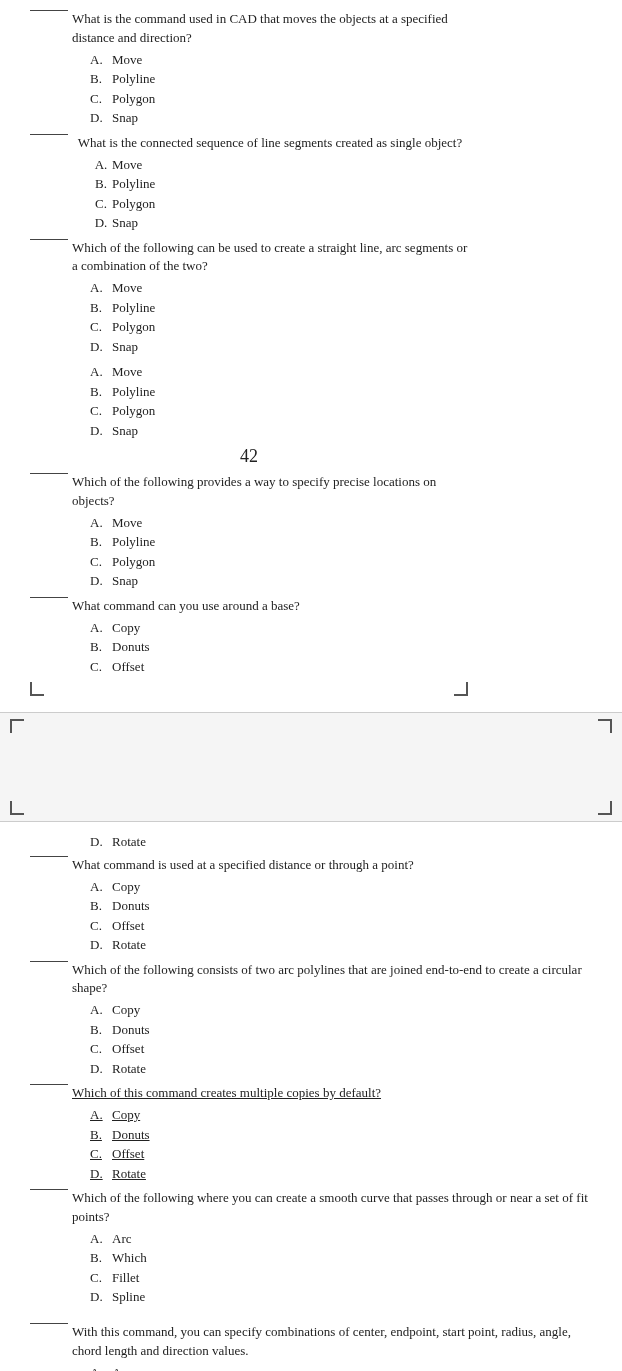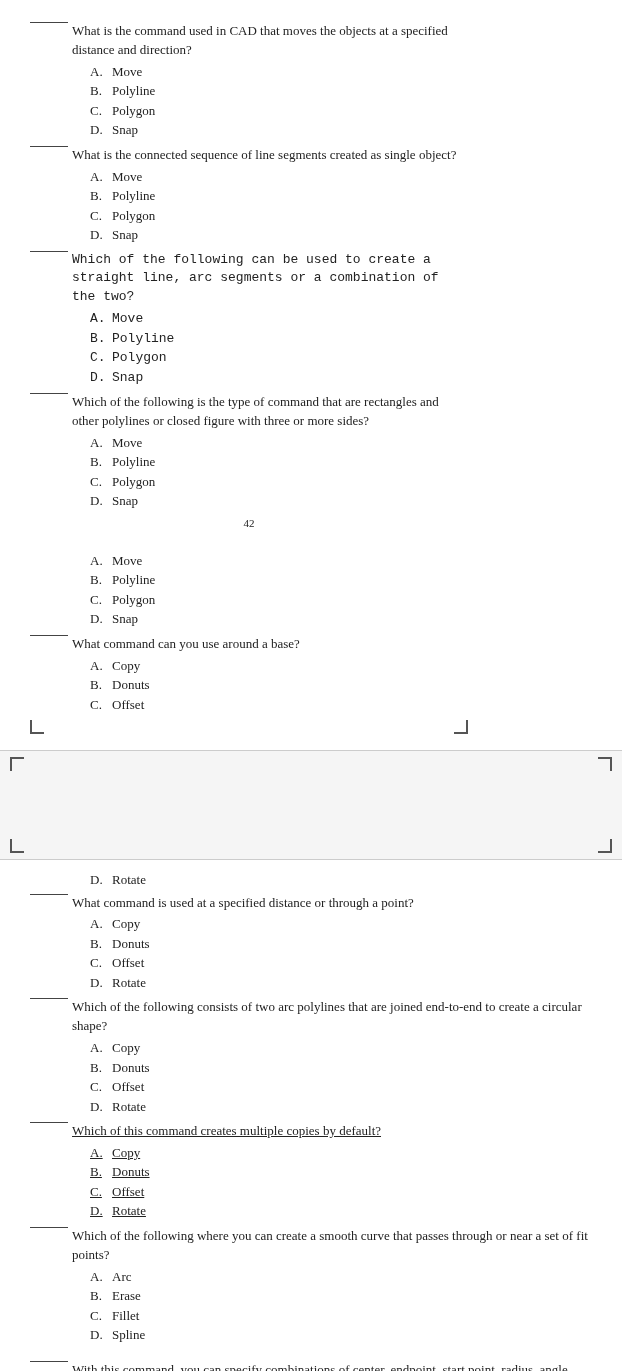--- a/index.html
+++ b/index.html
@@ -7,42 +7,42 @@
       font-family: 'Times New Roman', Times, serif;
       font-size: 13px;
       background: #fff;
       color: #222;
       width: 622px;
       min-height: 1371px;
       padding: 0;
     }
     .page {
       width: 498px;
-      padding: 22px 30px 10px 30px;
+      padding: 10px 30px 10px 30px;
       position: relative;
     }
     .choices {
       list-style: none;
       padding-left: 60px;
       margin-bottom: 6px;
     }
     .choices li {
       font-size: 13px;
       line-height: 1.5;
       display: flex;
       align-items: flex-start;
     }
     .choice-letter {
       min-width: 22px;
       font-size: 13px;
     }
     .page-number {
       text-align: center;
-      font-size: 11px;
-      margin: 4px 0 22px 0;
+      font-size: 18px;
+      margin: 4px 0 6px 0;
     }
     .corner-mark {
       font-size: 18px;
       line-height: 1;
       color: #555;
     }
     
     .footer-corners {
       display: flex;
       justify-content: space-between;
@@ -115,21 +115,21 @@
           <span class="choice-letter">C.</span>
           <span>Polygon</span>
         </li>
       <li>
           <span class="choice-letter">D.</span>
           <span>Snap</span>
         </li>
     </ul>
   </div>
 
-  <div style="margin-bottom:4px;">
+  <div style="margin-bottom:4px;text-align:center;">
     <div class="q-line-wrap">
       <span class="q-blank"></span>
       <span class="q-content">What is the connected sequence of line segments created as single object?</span>
     </div>
     <ul class="choices">
       <li>
           <span class="choice-letter">A.</span>
           <span>Move</span>
         </li>
       <li>
@@ -140,21 +140,21 @@
           <span class="choice-letter">C.</span>
           <span>Polygon</span>
         </li>
       <li>
           <span class="choice-letter">D.</span>
           <span>Snap</span>
         </li>
     </ul>
   </div>
 
-  <div style="margin-bottom:4px;font-family:Liberation Mono, monospace;">
+  <div style="margin-bottom:4px;">
     <div class="q-line-wrap">
       <span class="q-blank"></span>
       <span class="q-content">Which of the following can be used to create a straight line, arc segments or a combination of the two?</span>
     </div>
     <ul class="choices">
       <li>
           <span class="choice-letter">A.</span>
           <span>Move</span>
         </li>
       <li>
@@ -166,24 +166,20 @@
           <span>Polygon</span>
         </li>
       <li>
           <span class="choice-letter">D.</span>
           <span>Snap</span>
         </li>
     </ul>
   </div>
 
   <div style="margin-bottom:4px;">
-    <div class="q-line-wrap">
-      <span class="q-blank"></span>
-      <span class="q-content">Which of the following is the type of command that are rectangles and other polylines or closed figure with three or more sides?</span>
-    </div>
     <ul class="choices">
       <li>
           <span class="choice-letter">A.</span>
           <span>Move</span>
         </li>
       <li>
           <span class="choice-letter">B.</span>
           <span>Polyline</span>
         </li>
       <li>
@@ -193,20 +189,24 @@
       <li>
           <span class="choice-letter">D.</span>
           <span>Snap</span>
         </li>
     </ul>
   </div>
 
   <div class="page-number">42</div>
 
   <div style="margin-bottom:4px;">
+    <div class="q-line-wrap">
+      <span class="q-blank"></span>
+      <span class="q-content">Which of the following provides a way to specify precise locations on objects?</span>
+    </div>
     <ul class="choices">
       <li>
           <span class="choice-letter">A.</span>
           <span>Move</span>
         </li>
       <li>
           <span class="choice-letter">B.</span>
           <span>Polyline</span>
         </li>
       <li>
@@ -347,21 +347,21 @@
       <span class="q-blank"></span>
       <span class="q-content">Which of the following where you can create a smooth curve that passes through or near a set of fit points?</span>
     </div>
     <ul class="choices">
       <li>
           <span class="choice-letter">A.</span>
           <span>Arc</span>
         </li>
       <li>
           <span class="choice-letter">B.</span>
-          <span>Erase</span>
+          <span>Which</span>
         </li>
       <li>
           <span class="choice-letter">C.</span>
           <span>Fillet</span>
         </li>
       <li>
           <span class="choice-letter">D.</span>
           <span>Spline</span>
         </li>
     </ul>

